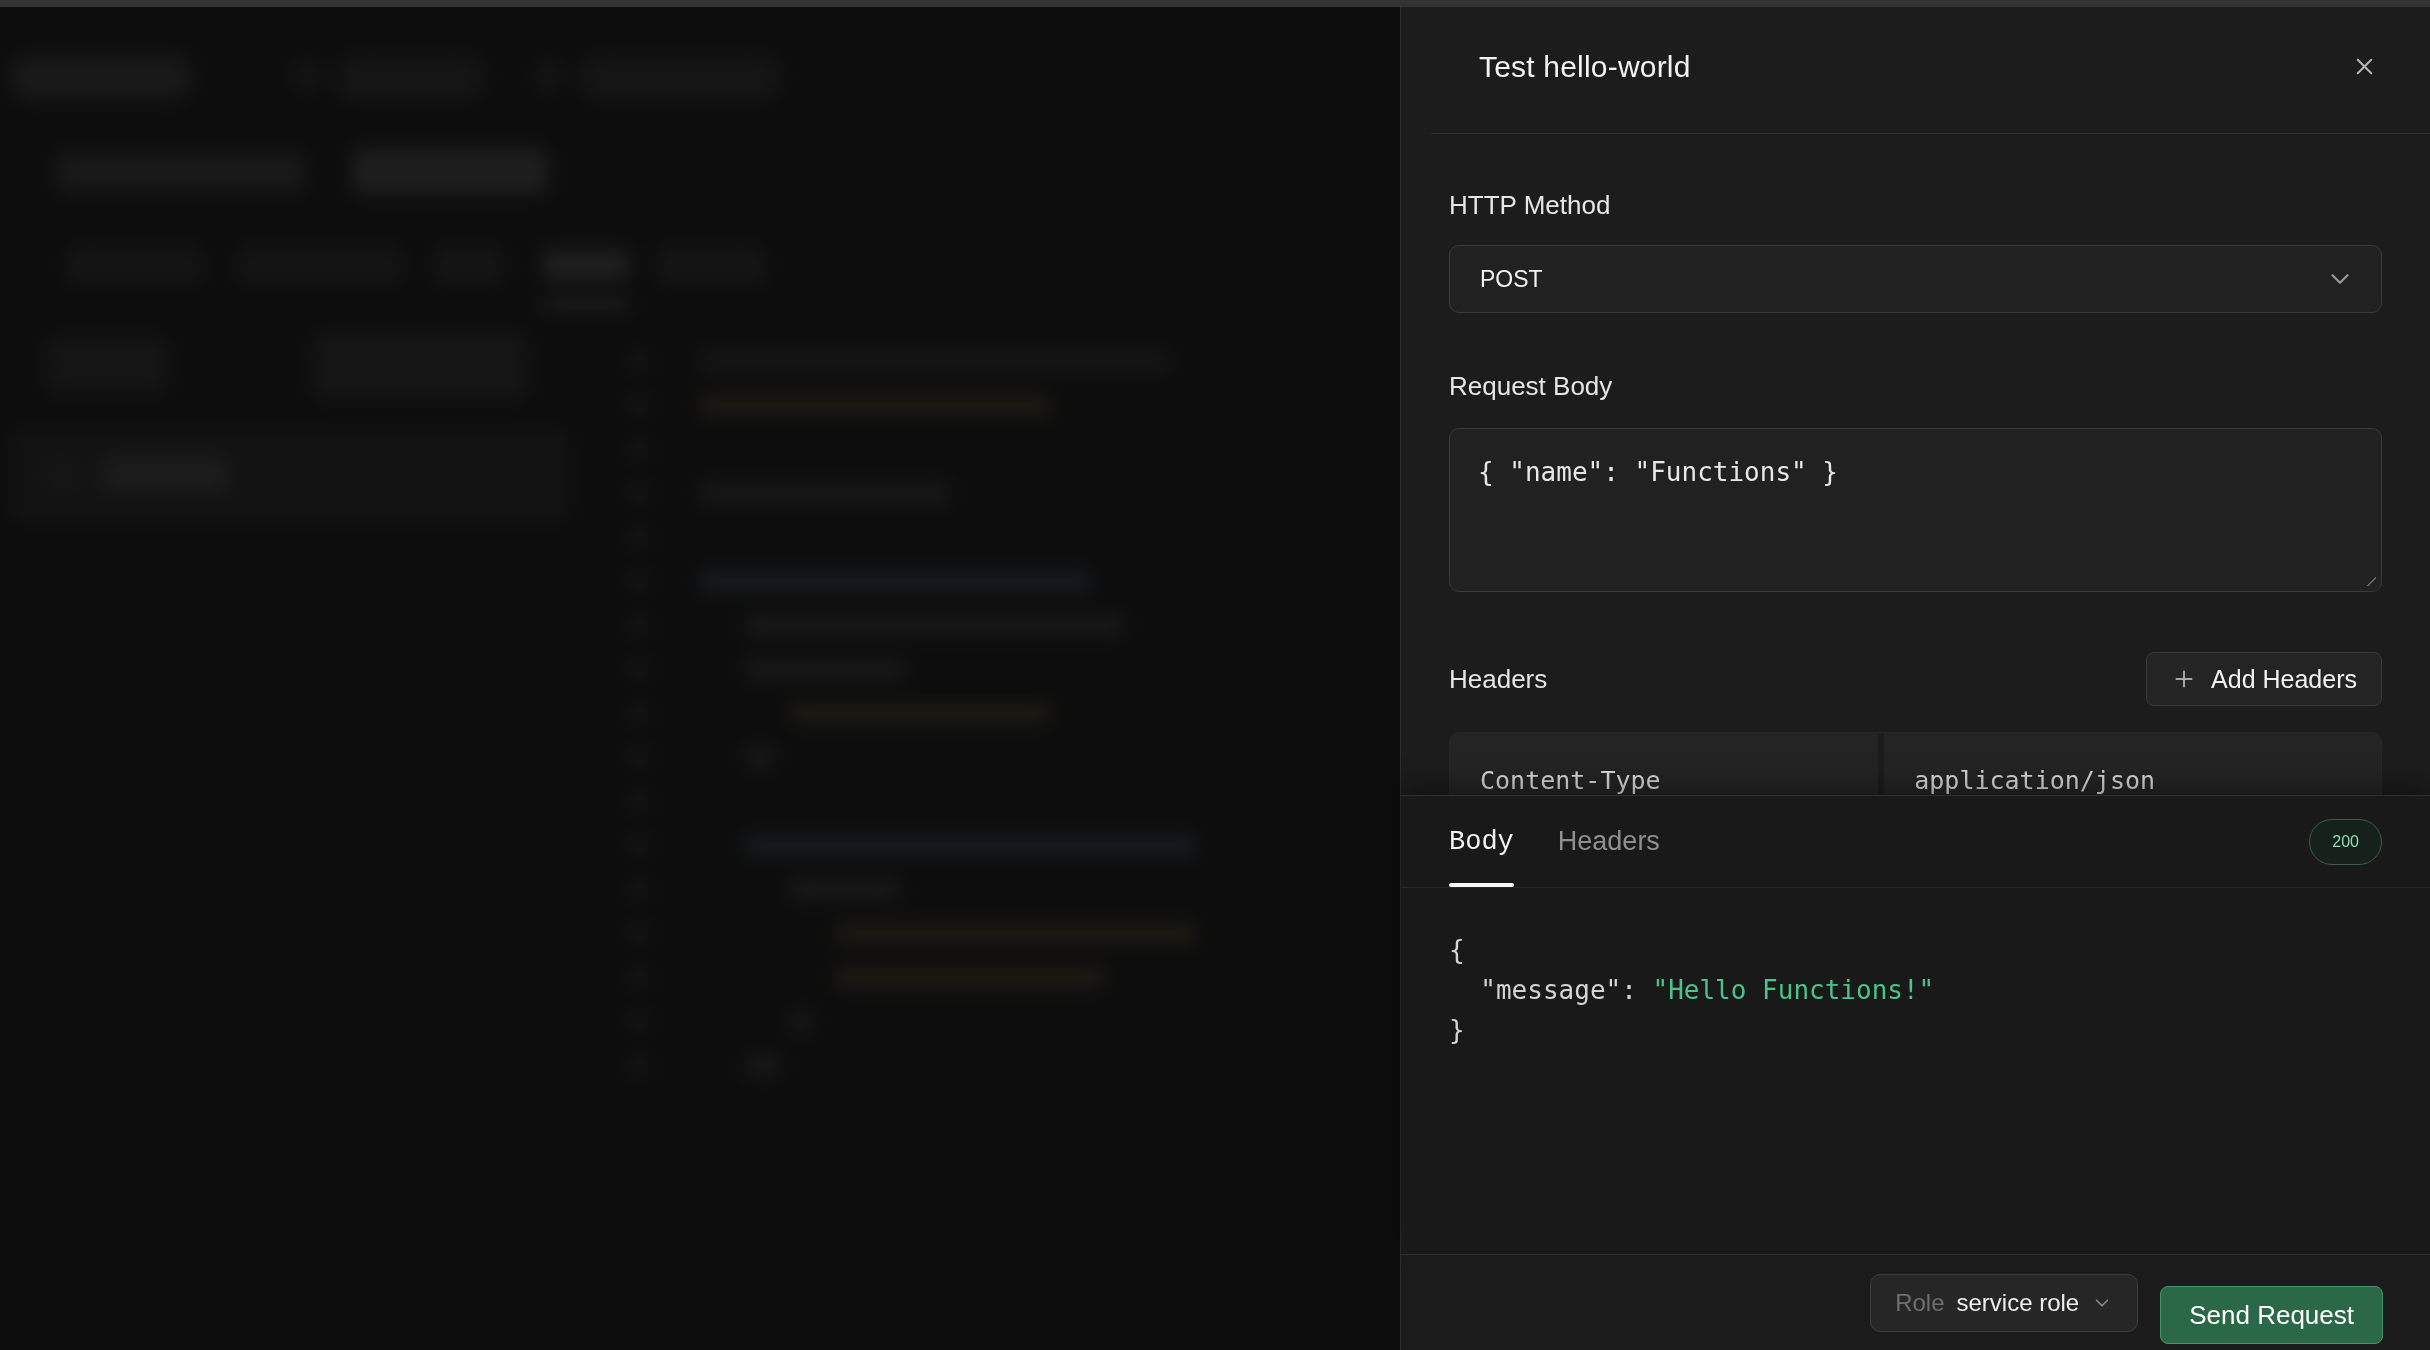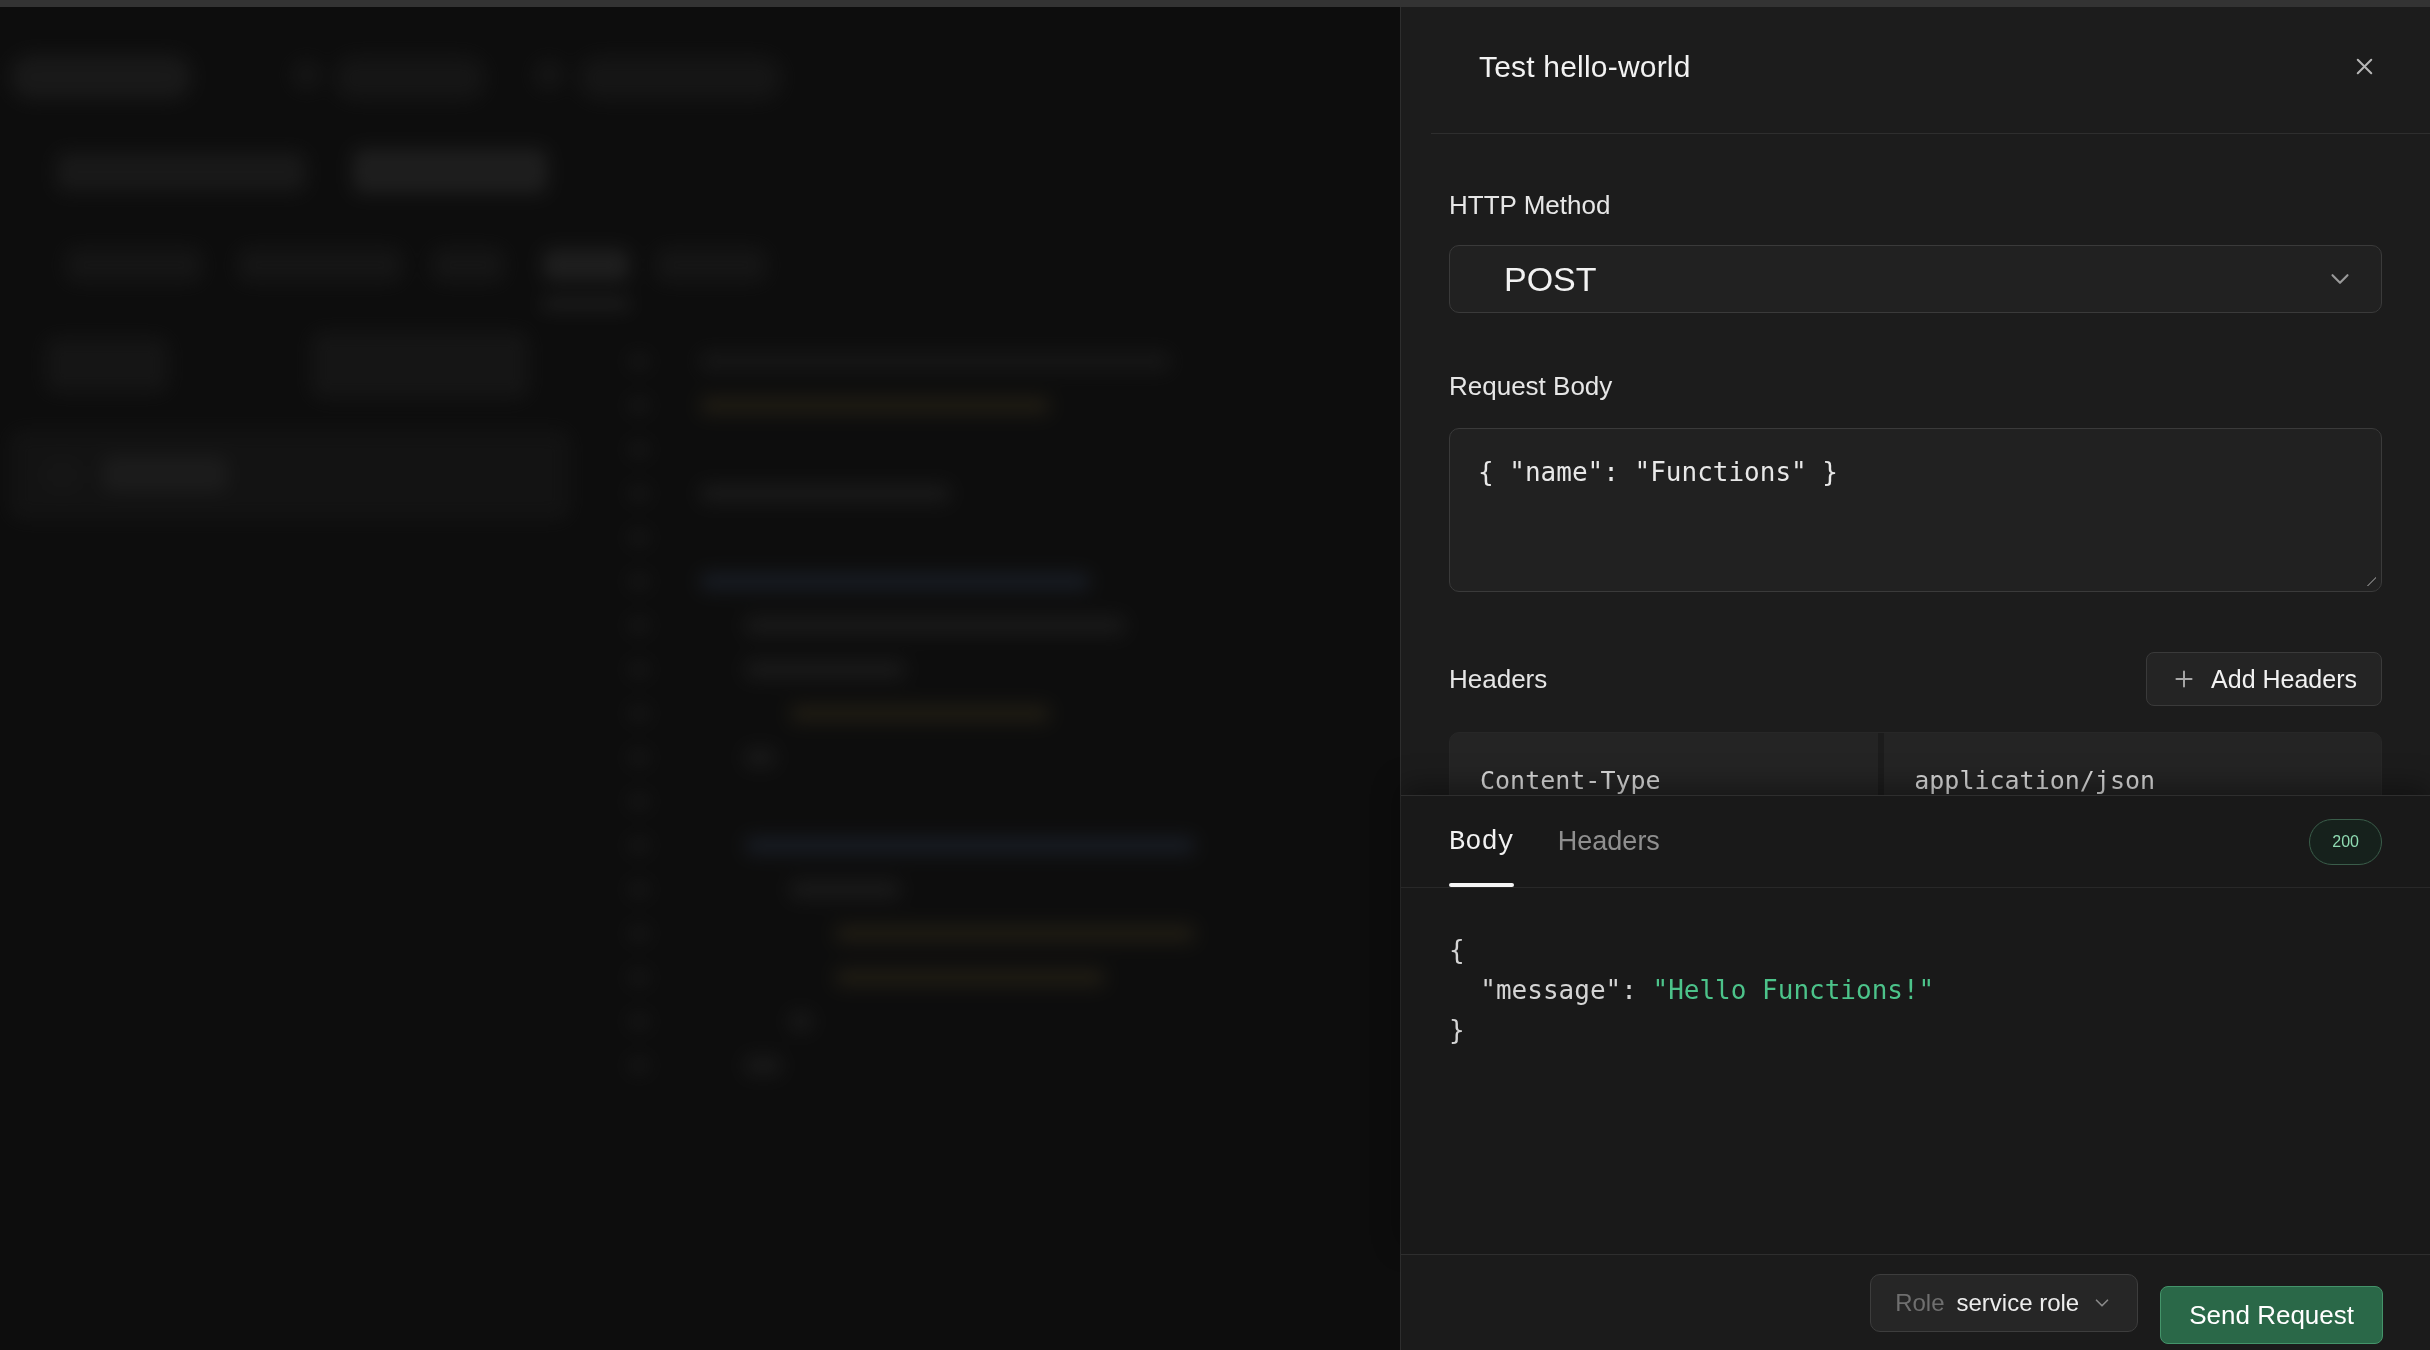--- a/index.html
+++ b/index.html
@@ -56,21 +56,21 @@
   .icon-btn{background:none;border:none;cursor:pointer;display:flex;align-items:center;justify-content:center;
             width:44px;height:44px;border-radius:8px;}
   .icon-btn svg{display:block;}
 
   .panel-body{padding:0 48px;}
   .field-label{display:block;font-size:26px;color:var(--text-secondary);font-weight:400;}
   .lbl-method{margin-top:56px;}
   .select{margin-top:24px;height:68px;background:var(--control-bg);border:1px solid var(--control-border);
           border-radius:10px;display:flex;align-items:center;justify-content:space-between;
           padding:0 26px 0 30px;cursor:pointer;}
-  .select-value{font-size:34px;color:var(--text-primary);margin-left:24px;}
+  .select-value{font-size:23px;color:var(--text-primary);}
   .lbl-body{margin-top:58px;}
   .textarea-wrap{position:relative;margin-top:26px;}
   textarea.req-body{width:100%;height:164px;background:var(--control-bg);border:1px solid var(--control-border);
           border-radius:10px;resize:none;padding:26px 28px;font-family:"DejaVu Sans Mono",monospace;
           font-size:26px;color:#e8e8e8;line-height:1.35;outline:none;display:block;}
   .resize-corner{position:absolute;right:6px;bottom:6px;width:18px;height:18px;pointer-events:none;
           background:repeating-linear-gradient(-45deg,transparent 0 5px,#777 5px 7px,transparent 7px 10px);
           clip-path:polygon(100% 0,100% 100%,0 100%);opacity:.85;}
 
   .headers-row{margin-top:60px;display:flex;align-items:center;justify-content:space-between;}

